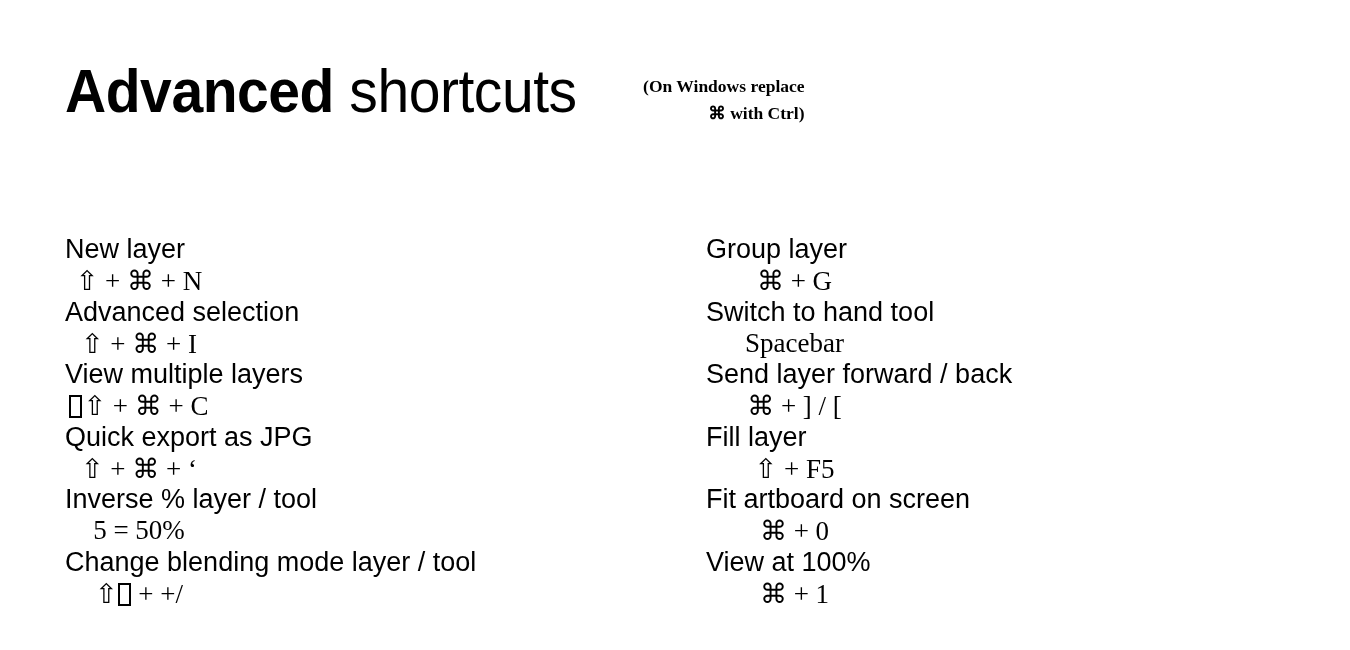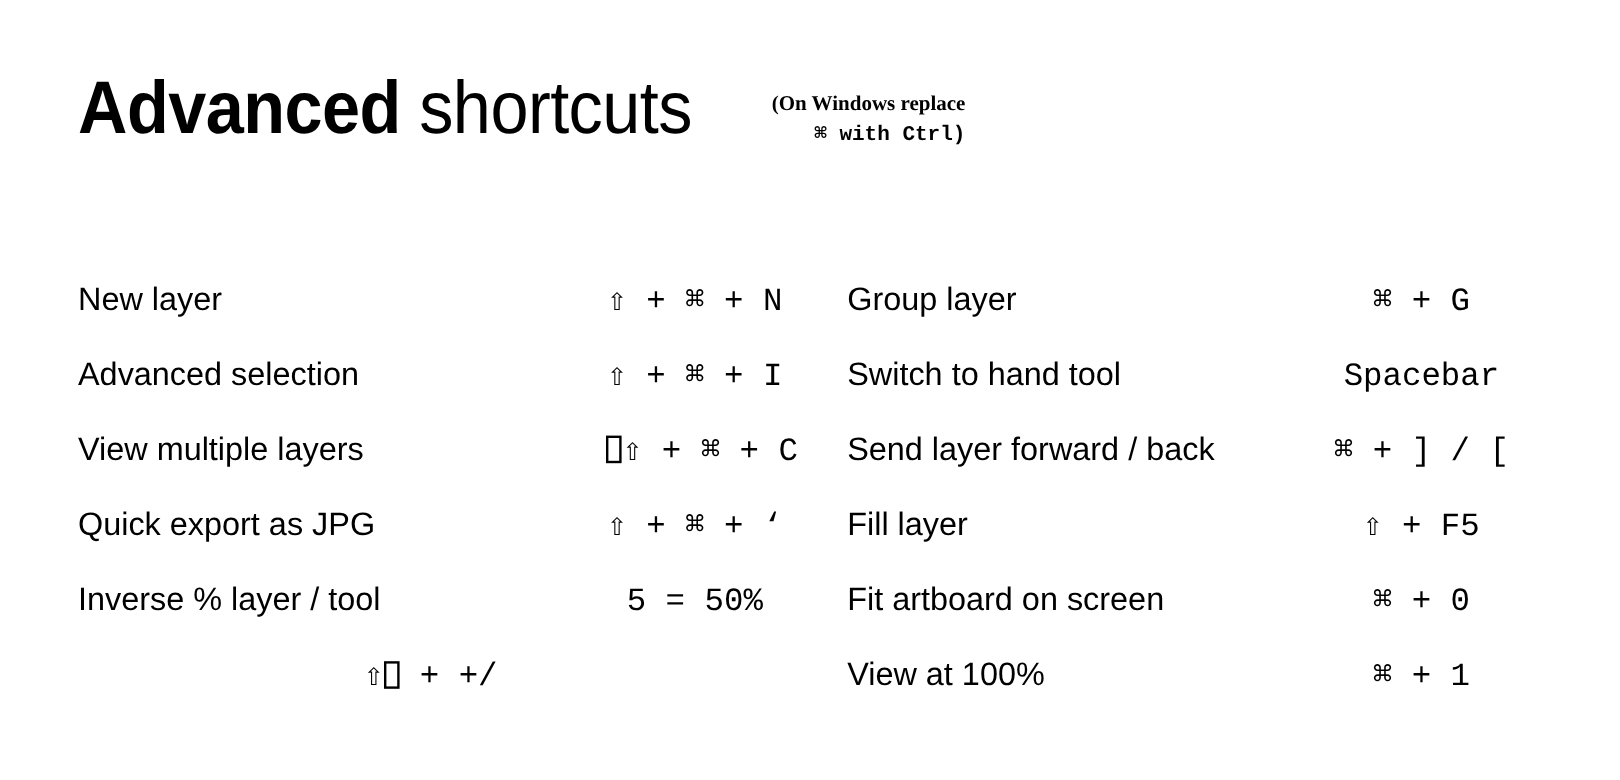--- a/index.html
+++ b/index.html
@@ -68,40 +68,41 @@
   .column {
     flex: 0 0 auto;
   }
   .column-left  { width: 653px; padding-left: 65px;  box-sizing: border-box; }
   .column-right { width: 620px; padding-left: 53px;  box-sizing: border-box; }
 
   .row {
     display: flex;
     align-items: baseline;
     height: 62.5px;
+    flex-direction: column;
   }
   .row-label {
     font-size: 27px;
     white-space: nowrap;
     flex: 0 0 auto;
   }
   .row-keys {
     font-size: 27px;
     white-space: nowrap;
     text-align: center;
     flex: 1 1 auto;
   }
   
   .column-left .row-label { width: 440px; }
   .column-left .row-keys  { width: 148px; }
   
   .column-right .row-label { width: 390px; }
   .column-right .row-keys  { width: 177px; }
 
-  .key-glyph { font-family: Liberation Mono, monospace; }
+  .key-glyph { font-family: Liberation Serif, serif; }
   
   .tofu {
     display: inline-block;
     width: 13px;
     height: 23px;
     border: 2px solid #000;
     box-sizing: border-box;
     vertical-align: -3px;
     margin-right: 1px;
   }
@@ -135,20 +136,21 @@
       </div>
       <div class="row">
         <span class="row-label">Quick export as JPG</span>
         <span class="row-keys key-glyph">⇧ + ⌘ + ‘</span>
       </div>
       <div class="row">
         <span class="row-label">Inverse % layer / tool</span>
         <span class="row-keys key-glyph">5 = 50%</span>
       </div>
       <div class="row">
+        <span class="row-label">Change blending mode layer / tool</span>
         <span class="row-keys key-glyph"><span>⇧</span><span class="tofu"></span><span> + +/</span></span>
       </div>
     </div>
 
     <div class="column column-right">
       <div class="row">
         <span class="row-label">Group layer</span>
         <span class="row-keys key-glyph">⌘ + G</span>
       </div>
       <div class="row">

